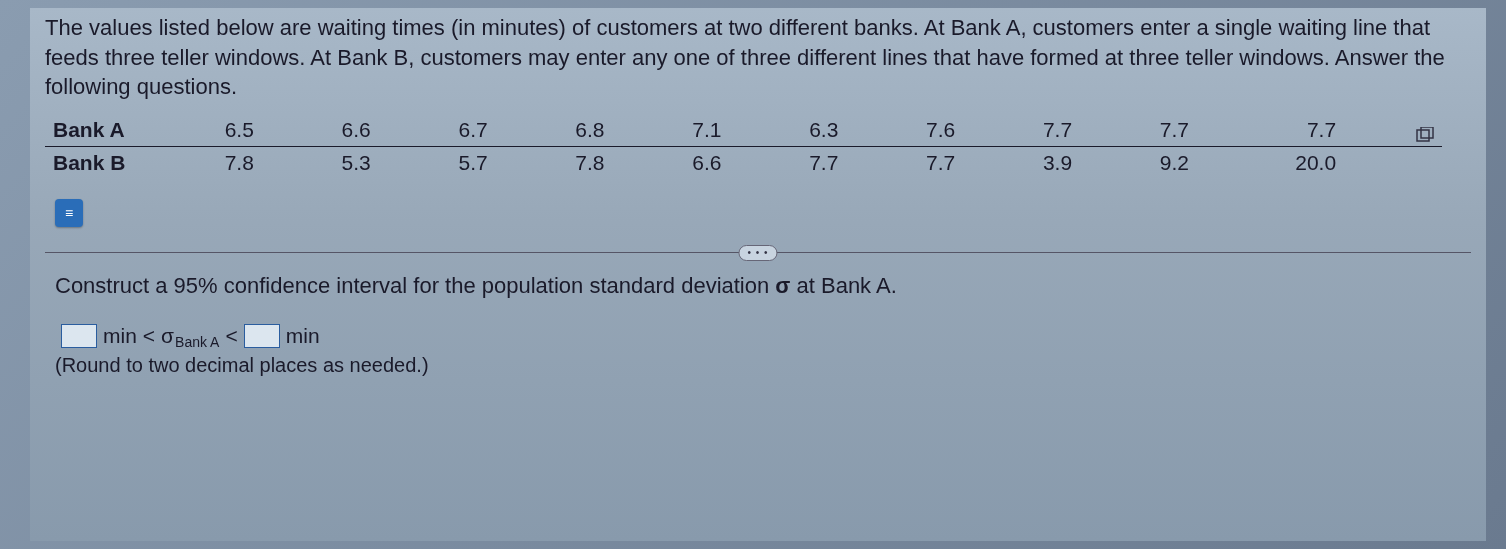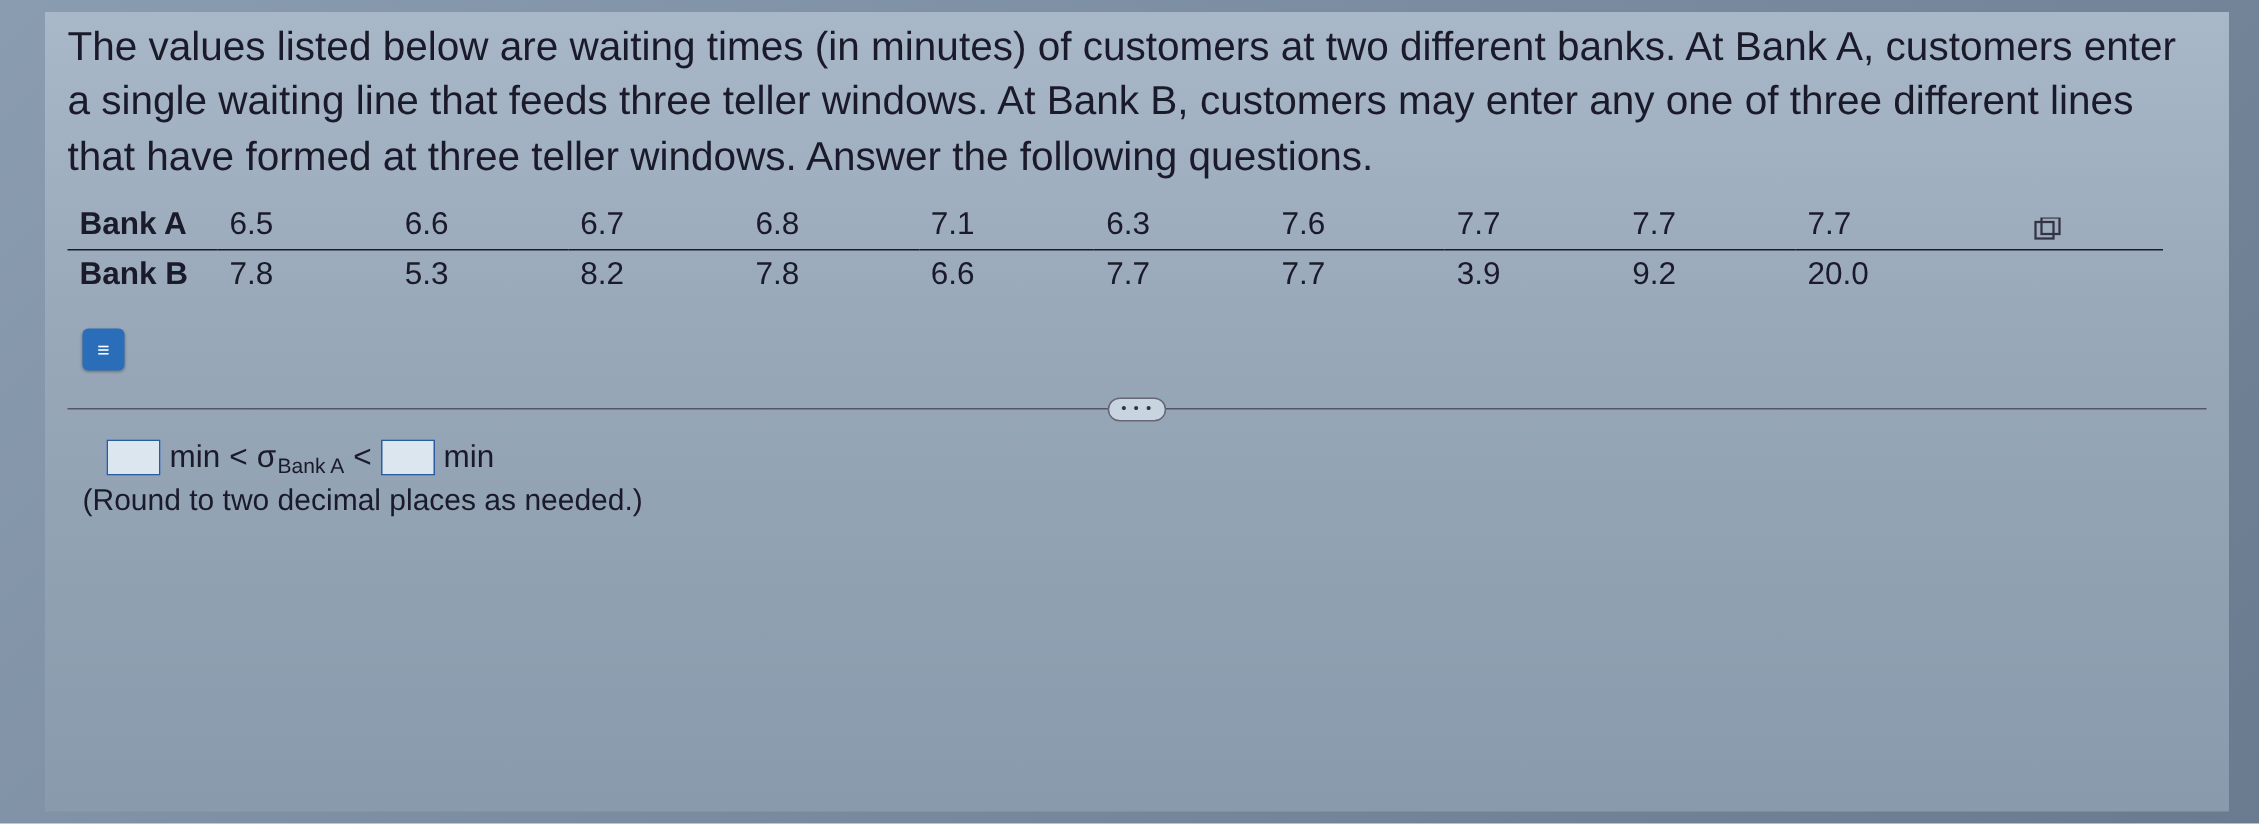--- a/index.html
+++ b/index.html
@@ -12,32 +12,32 @@
       color: #1a1a2a;
       position: relative;
     }
     .main-area {
       background: linear-gradient(180deg, #a8b8c8 0%, #98a8b8 40%, #889aac 100%);
       padding: 5px 15px 10px 15px;
       height: 100%;
       position: relative;
     }
     .intro-text {
-      font-size: 27px;
+      font-size: 22px;
       line-height: 1.35;
       margin-bottom: 12px;
       color: #1a1a2a;
     }
     table.data-table {
       width: 98%;
       border-collapse: collapse;
       font-size: 21px;
       margin-bottom: 20px;
     }
-    table.data-table td { padding: 4px 8px; text-align: left; }
+    table.data-table td { padding: 4px 8px; text-align: right; }
     table.data-table td.bank-label { font-weight: bold; text-align: left; width: 100px; }
     table.data-table tr.top-row td { border-bottom: 1.5px solid #1a1a2a; }
     table.data-table tr.bottom-row td { }
     .popout-icon {
       display:inline-block; vertical-align: middle;
       width: 18px; height: 16px; position: relative;
       margin-left: 4px;
     }
     .popout-icon svg { width:100%; height:100%; }
     
@@ -82,21 +82,20 @@
     .prompt-line {
       font-size: 22px;
       margin: 12px 0 25px 10px;
     }
     .prompt-line .sigma { font-weight: bold; }
     .answer-line {
       display: flex;
       align-items:center;
       gap: 6px;
       font-size: 21px;
-      margin-left: 10px;
       padding-left: 16px;
     }
     .input-box {
       width: 36px; height: 24px;
       border: 1.5px solid #2a5d9f;
       background: #dce6ef;
     }
     .sigma-sub {
       display:inline-flex; align-items: baseline;
     }
@@ -134,21 +133,21 @@
                 <rect x="1" y="3" width="12" height="11" fill="none" stroke="#334" stroke-width="1.5"></rect>
                 <rect x="5" y="0" width="12" height="11" fill="none" stroke="#334" stroke-width="1.5"></rect>
               </svg>
         </span>
       </td>
     </tr>
     <tr class="bottom-row">
       <td class="bank-label">Bank B</td>
       <td>7.8</td>
       <td>5.3</td>
-      <td>8.2</td>
+      <td>5.7</td>
       <td>7.8</td>
       <td>6.6</td>
       <td>7.7</td>
       <td>7.7</td>
       <td>3.9</td>
       <td>9.2</td>
       <td>20.0</td>
       <td></td>
     </tr>
   </tbody>
@@ -158,20 +157,23 @@
     <div class="chi-icon">
       <span>≡</span>
     </div>
   </div>
 
   <div class="separator-wrap">
     <hr class="sep">
     <div class="expand-pill">• • •</div>
   </div>
 
+  <p class="prompt-line">
+    <span>Construct a 95% confidence interval for the population standard deviation </span><span class="sigma">σ</span><span> at Bank A.</span>
+  </p>
 
   <div class="answer-line">
     <div class="input-box"></div>
     <span>min</span>
     <span>&lt;</span>
     <span class="sigma-sub">
       <span class="main">σ</span>
       <span class="sub">Bank A</span>
     </span>
     <span>&lt;</span>

